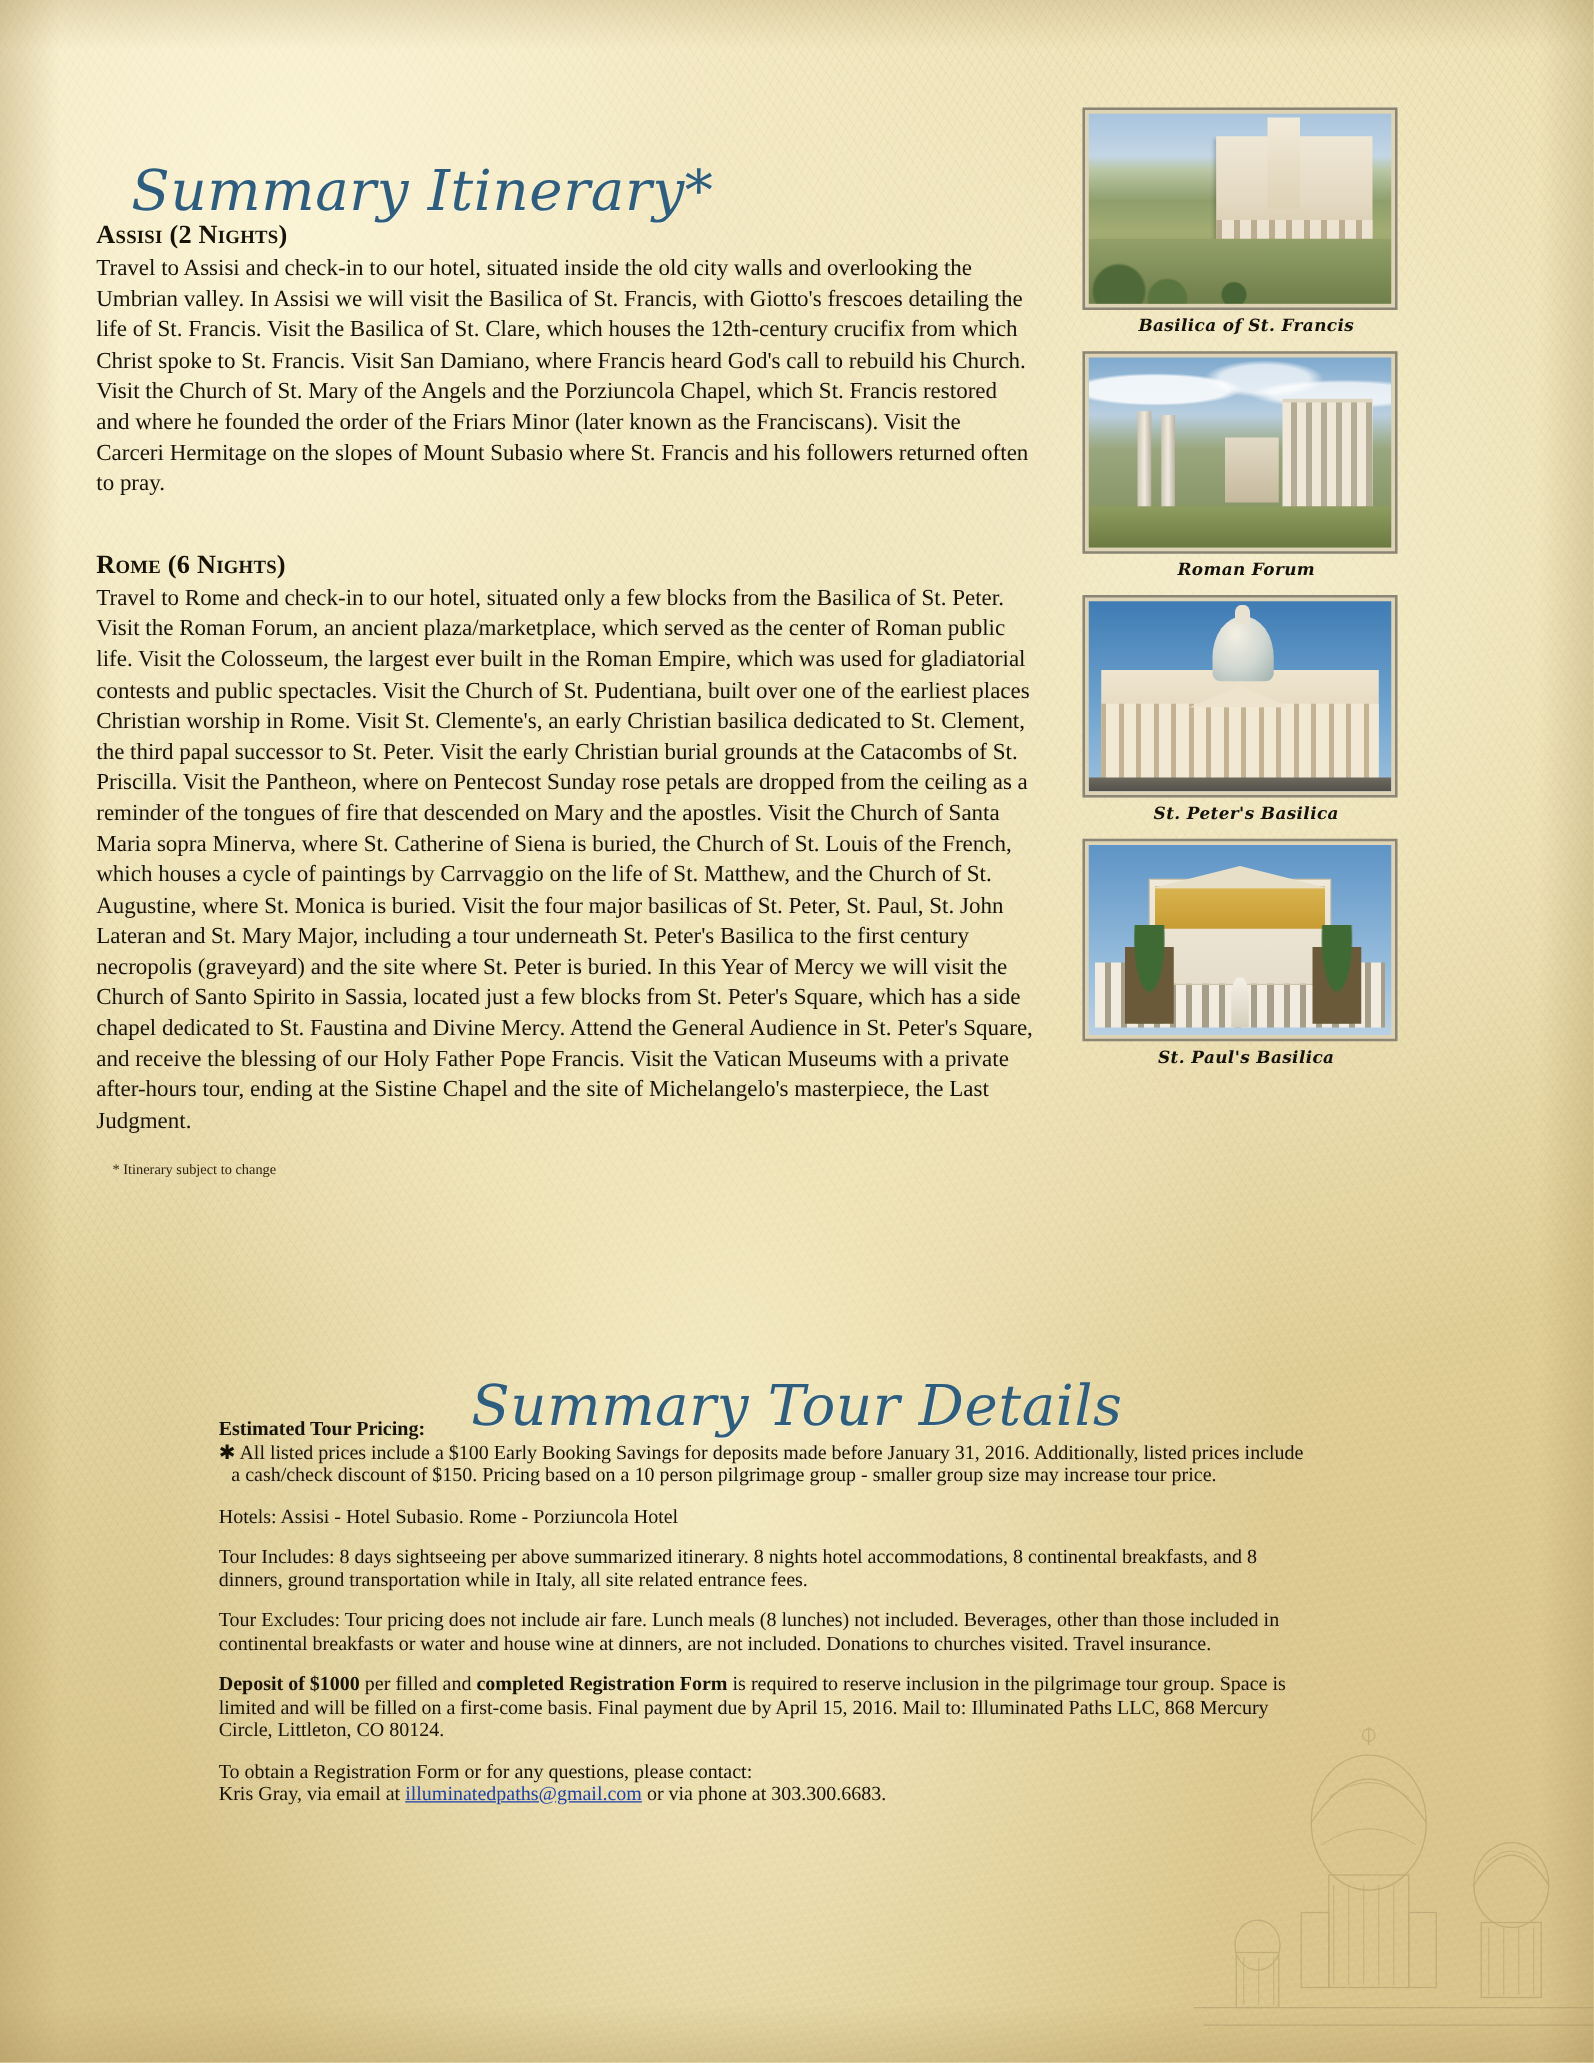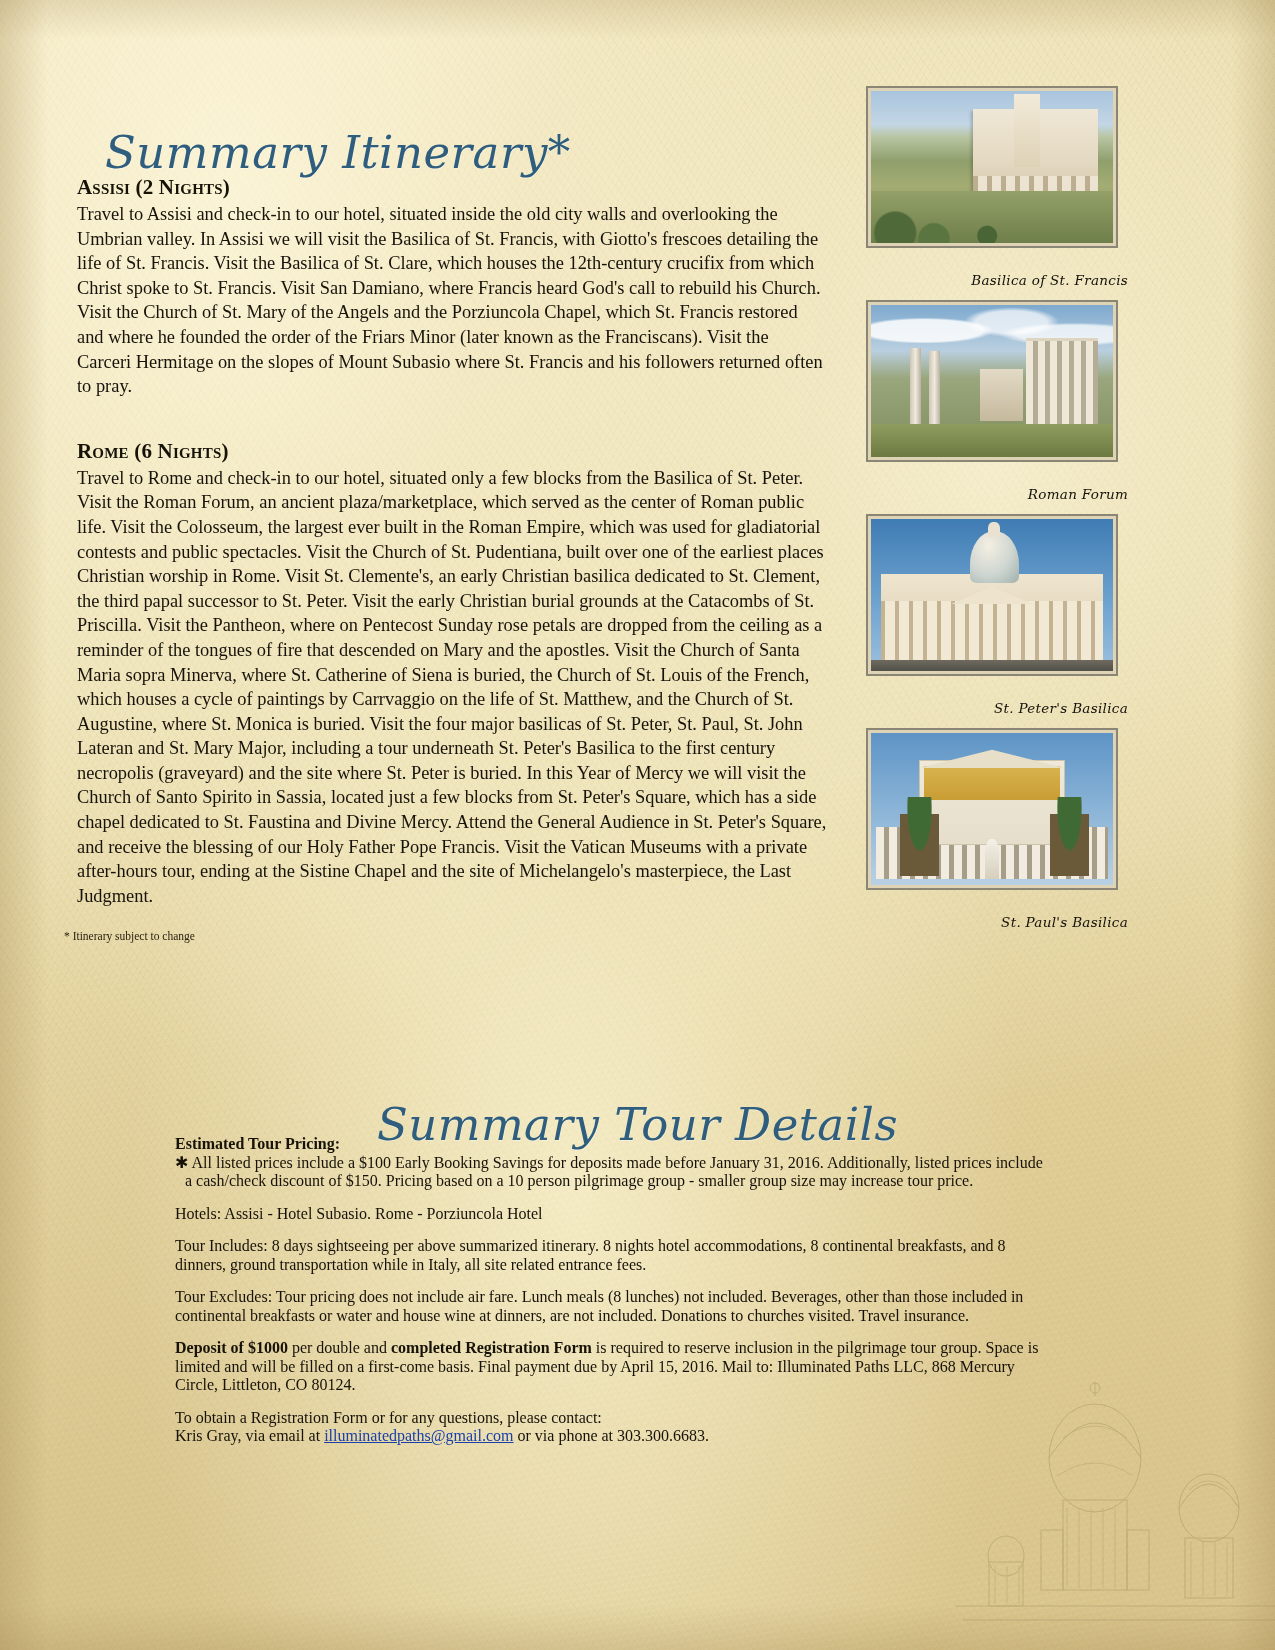--- a/index.html
+++ b/index.html
@@ -85,21 +85,21 @@
     font-family: "Liberation Serif", serif;
     font-size: 18.4px;
     line-height: 24.6px;
     color: #18130a;
     margin: 0;
     text-align: left;
   }
   #rome-block { margin-top: 40px; }
   #itinerary-footnote {
     position: absolute;
-    left: 64px;
+    left: 90px;
     top: 930px;
     font-size: 11.5px;
     color: #2a2212;
     font-family: "Liberation Serif", serif;
   }
 
   
   #photo-rail {
     position: absolute;
     left: 866px;
@@ -116,27 +116,28 @@
     box-sizing: border-box;
     overflow: hidden;
   }
   .photo-inner {
     width: 100%;
     height: 100%;
     position: relative;
     overflow: hidden;
   }
   .caption {
-    text-align: right;
+    text-align: center;
     font-family: "DejaVu Serif", serif;
     font-style: italic;
     font-size: 13.5px;
     color: #14110a;
-    margin-top: 24px;
+    margin-top: 5px;
     letter-spacing: 0.3px;
+    font-weight: bold;
   }
   
   .ph-francis {
     background:
       linear-gradient(to bottom, #a8c4dd 0%, #c3d6e5 22%, #b9c6a4 30%, #8f9f6c 46%, #a3ac72 62%, #8a9660 100%);
   }
   .ph-francis .bldg {
     position: absolute; right: 6%; top: 12%; width: 52%; height: 62%;
     background: linear-gradient(to bottom, #efe7d6 0%, #e4d9c2 55%, #d2c4a6 100%);
     box-shadow: -2px 2px 3px rgba(0,0,0,0.2);
@@ -380,21 +381,21 @@
     <span class="sub-indent">a cash/check discount of $150. Pricing based on a 10 person pilgrimage group - smaller group size may increase tour price.</span>
   </p>
 
   <p>Hotels: Assisi - Hotel Subasio.  Rome - Porziuncola Hotel</p>
 
   <p>Tour Includes: 8 days sightseeing per above summarized itinerary. 8 nights hotel accommodations, 8 continental breakfasts, and 8 dinners, ground transportation while in Italy, all site related entrance fees.</p>
 
   <p>Tour Excludes:  Tour pricing does not include air fare. Lunch meals (8 lunches) not included. Beverages, other than those included in continental breakfasts or water and house wine at dinners, are not included. Donations to churches visited. Travel insurance.</p>
 
   <p>
-    <span class="b">Deposit of $1000</span><span> per double and </span><span class="b">completed Registration Form</span><span> is required to reserve inclusion in the pilgrimage tour group. Space is limited and will be filled on a first-come basis. Final payment due by April 15, 2016. Mail to: Illuminated Paths LLC, 868 Mercury Circle, Littleton, CO 80124.</span>
+    <span class="b">Deposit of $1000</span><span> per filled and </span><span class="b">completed Registration Form</span><span> is required to reserve inclusion in the pilgrimage tour group. Space is limited and will be filled on a first-come basis. Final payment due by April 15, 2016. Mail to: Illuminated Paths LLC, 868 Mercury Circle, Littleton, CO 80124.</span>
   </p>
 
   <p>
     <span>To obtain a Registration Form or for any questions, please contact:</span><br>
     <span>Kris Gray, via email at </span><a class="mail-link" href="#">illuminatedpaths@gmail.com</a><span> or via phone at 303.300.6683.</span>
   </p>
 
 </div>
 
 <svg id="basilica-sketch" viewBox="0 0 330 270">

